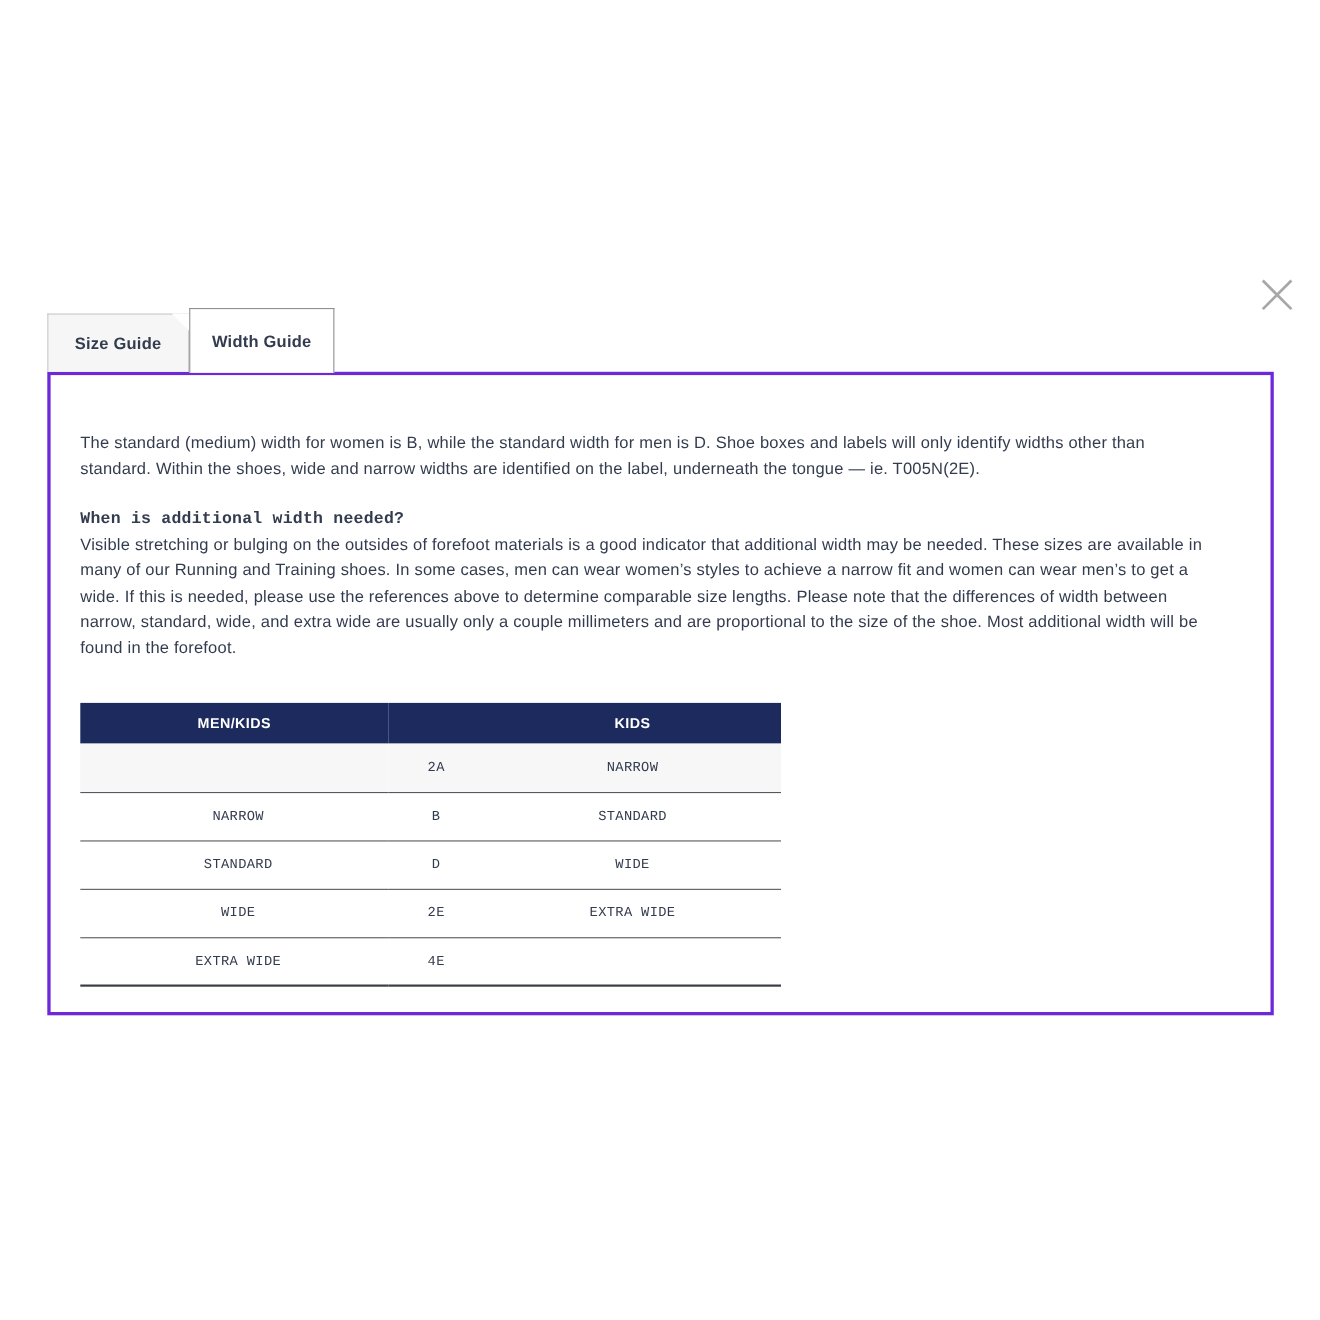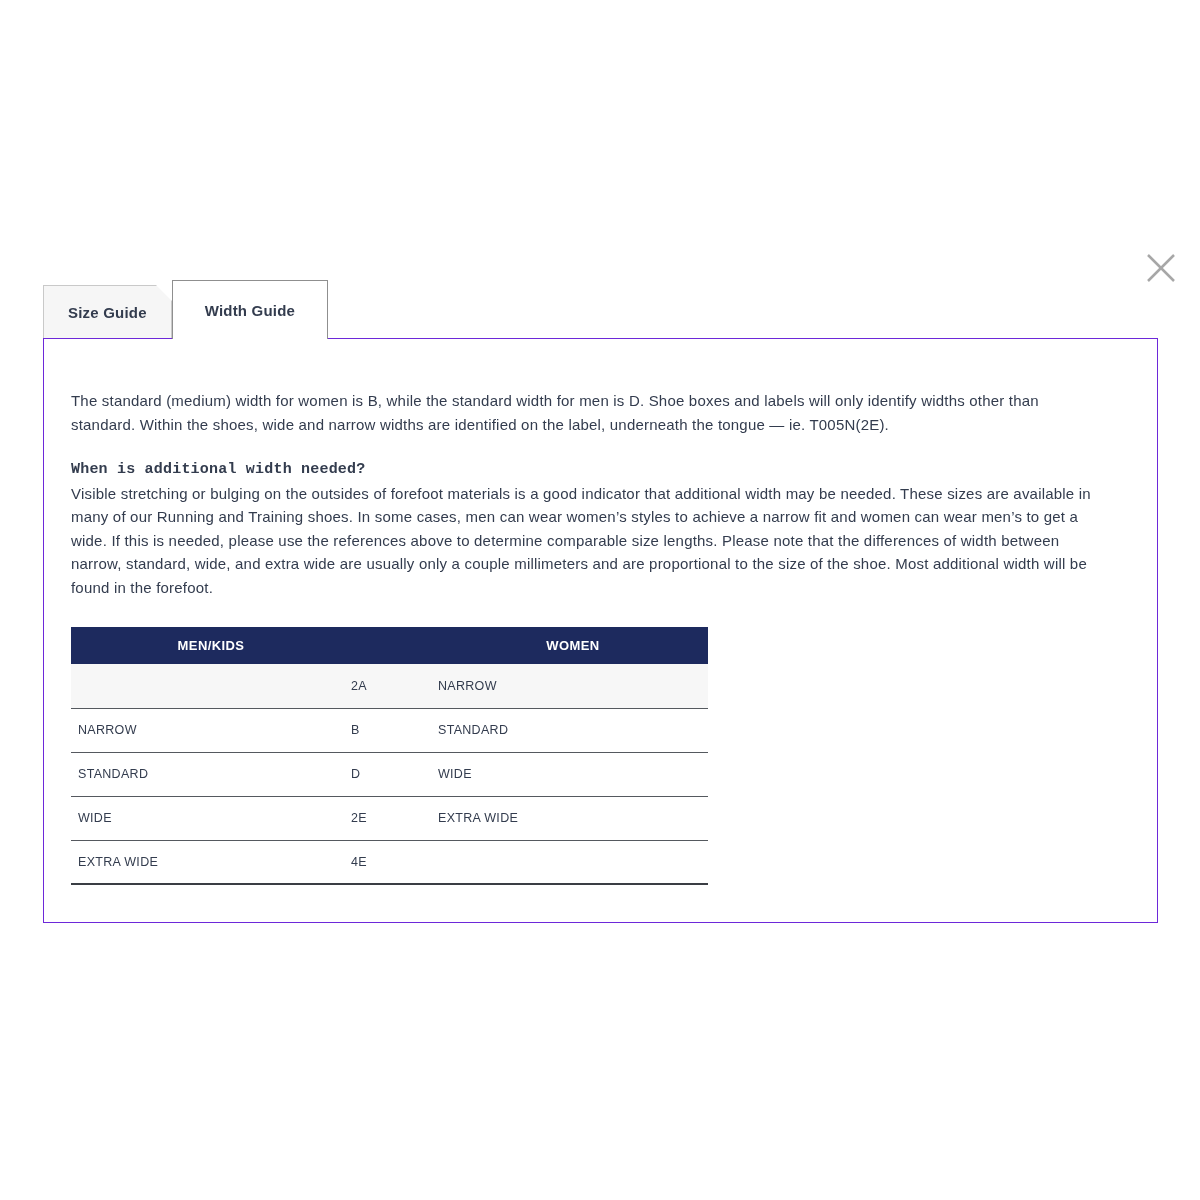--- a/index.html
+++ b/index.html
@@ -39,61 +39,62 @@
     border:1px solid #c9c9c9; border-bottom:0;
     position:relative;
   }
   .tab-inactive::after { 
     content:""; position:absolute; right:-1px; top:-1px;
     width:0; height:0;
     border-top:16px solid #fff;
     border-left:16px solid transparent;
   }
   .tab-active {
-    height:59px; padding:0 32px;
+    height:59px; padding:0 20px;
     background:#fff;
     border:1px solid #8f8f8f; border-bottom:0;
     position:relative; z-index:4;
     margin-bottom:-1px;
   }
 
   
   .panel {
     position:absolute; left:43px; top:338px;
     width:1115px; height:585px;
     background:#fff;
-    border:1px solid #6d28d9;
+    border:3px solid #6d28d9;
     padding:50px 60px 0 27px;
     z-index:2;
   }
   .panel p, .panel h3 {
     font-size:15px; line-height:23.5px; letter-spacing:.2px;
   }
   .intro { max-width:1035px; margin-bottom:22px; }
   .section-heading { font-weight:700; font-size:15px;font-family:Liberation Mono, monospace; }
-  .section-body { max-width:1045px; margin-bottom:28px; }
+  .section-body { max-width:1045px; margin-bottom:38px; }
 
   
   .width-table {
     width:637px;
     border-collapse:collapse;
     table-layout:fixed;
   }
   .width-table th {
     background:var(--table-header-bg, #1d2a5e);
     color:#fff;
     font-size:13px; font-weight:700; letter-spacing:.4px;
     height:37px; 
   }
   .width-table td {
     font-size:12.5px; letter-spacing:.3px;
     color:var(--text, #333c4e);
     height:44px; vertical-align:middle;
     border-bottom:1px solid #55595f;
-    text-align:left;
+    text-align:center;
+    font-family:Liberation Mono, monospace;
   }
   .width-table td.col-men { padding-left:7px; }
   .width-table tr.shaded td { background:#f7f7f7; }
   .width-table tr:last-child td { border-bottom:2px solid #3a3e44; }
   .col-men  { width:280px; }
   .col-code { width:87px; }
   .col-women{ width:270px; }
 </style>
 </head>
 <body>
@@ -128,21 +129,21 @@
     <table class="width-table">
       <colgroup>
         <col class="col-men">
           <col class="col-code">
           <col class="col-women">
       </colgroup>
       <thead>
         <tr>
           <th>MEN/KIDS</th>
           <th></th>
-          <th>WOMEN</th>
+          <th>KIDS</th>
         </tr>
       </thead>
       <tbody>
         <tr class="shaded">
           <td class="col-men"></td>
           <td>2A</td>
           <td>NARROW</td>
         </tr>
         <tr>
           <td class="col-men">NARROW</td>

